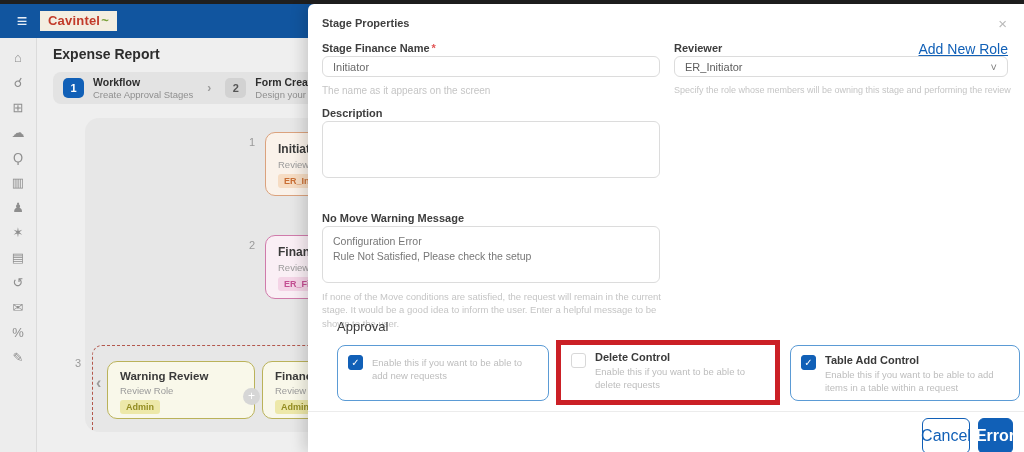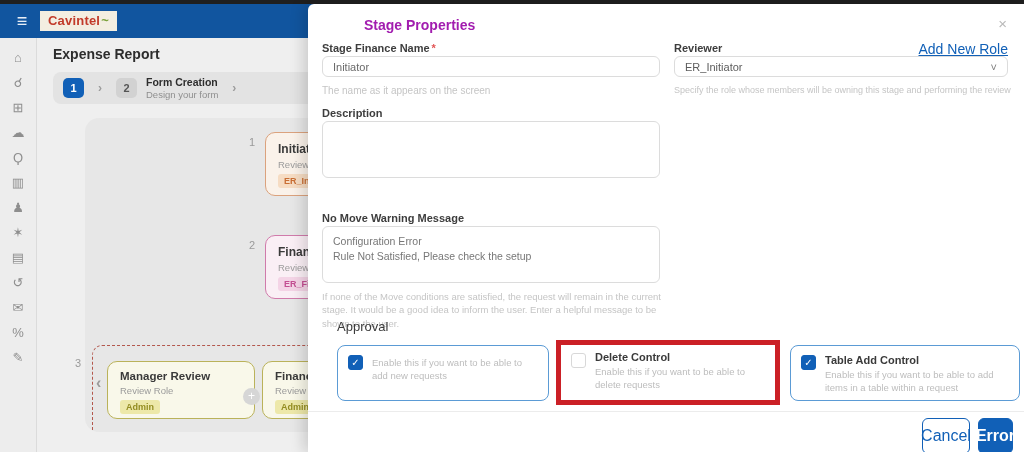--- a/index.html
+++ b/index.html
@@ -41,21 +41,21 @@
   .stage-pink .sc-badge { background:#f4d4e6; color:#c44e92; }
   .stage-olive { border:1.5px solid #bab25a; background:#f9f8ea; }
   .stage-olive .sc-badge { background:#ede8a9; color:#948d22; }
   .group-dashed { position:absolute; left:7px; top:227px; width:925px; height:100px; border:1.5px dashed #b3584e; border-radius:10px; }
   .nav-chevron { position:absolute; left:96px; top:374px; font-size:16px; font-weight:bold; color:#9a9a9a; cursor:pointer; }
   .num3 { position:absolute; left:75px; top:357px; font-size:11px; color:#9a9a9a; }
   .connector { position:absolute; left:158px; top:270px; width:17px; height:17px; border-radius:50%; background:#d6d6d6; color:#fff; font-size:12px; line-height:16px; text-align:center; cursor:pointer; }
 
   
   .panel { position:absolute; left:308px; top:4px; width:716px; height:448px; background:#ffffff; border-top-left-radius:6px; box-shadow:-5px 0 14px rgba(0,0,0,.15); }
-  .panel-title { position:absolute; left:14px; top:13px; font-size:14px; font-weight:bold; color:#a21caf;margin-left:42px; }
+  .panel-title { position:absolute; left:14px; top:13px; font-size:11px; font-weight:bold; color:#404040; }
   .panel-close { position:absolute; right:17px; top:11px; font-size:15px; color:#b9b9b9; cursor:pointer; }
   .fld-label { position:absolute; font-size:11px; font-weight:bold; color:#3d3d3d; }
   .req { color:#e25555; margin-left:2px; }
   .helper { position:absolute; font-size:9.5px; color:#c5c5c5; line-height:1.4; }
   .tx-input { position:absolute; border:1px solid #dcdcdc; border-radius:6px; background:#fff; font-family:"Liberation Sans",sans-serif; font-size:11px; color:#6a6a6a; padding:0 10px; outline:none; }
   .tx-area { position:absolute; border:1px solid #dcdcdc; border-radius:6px; background:#fff; font-family:"Liberation Sans",sans-serif; font-size:10.5px; color:#777; padding:7px 10px; line-height:1.45; resize:none; outline:none; }
   .select { position:absolute; border:1px solid #dcdcdc; border-radius:6px; background:#fff; font-size:11px; color:#5c5c5c; padding:0 10px; display:flex; align-items:center; justify-content:space-between; cursor:pointer; }
   .select .chev { color:#7d7d7d; font-size:11px; }
   .link { position:absolute; font-size:14px; font-weight:normal; color:#1160b7; text-decoration:underline; cursor:pointer; }
 
@@ -100,20 +100,24 @@
     <div class="icn">✉</div>
     <div class="icn">%</div>
     <div class="icn">✎</div>
   </div>
 
   <div class="page-title">Expense Report</div>
 
   <div class="stepper">
     <div class="step">
       <div class="step-num active">1</div>
+      <div>
+        <div class="step-title">Workflow</div>
+        <div class="step-sub">Create Approval Stages</div>
+      </div>
     </div>
     <div class="step-chev">›</div>
     <div class="step">
       <div class="step-num idle">2</div>
       <div>
         <div class="step-title">Form Creation</div>
         <div class="step-sub">Design your form</div>
       </div>
     </div>
     <div class="step-chev">›</div>
@@ -129,21 +133,21 @@
 
     <div class="stage-num" style="left:164px; top:121px;">2</div>
     <div class="stage-card stage-pink" style="left:180px; top:117px; width:132px; height:64px;">
       <div class="sc-title">Finance Review</div>
       <div class="sc-role">Review Role</div>
       <div class="sc-badge">ER_Finance</div>
     </div>
 
     <div class="group-dashed"></div>
     <div class="stage-card stage-olive" style="left:22px; top:243px; width:148px; height:58px; padding:8px 12px;">
-      <div class="sc-title" style="font-size:11.5px;">Manager Review</div>
+      <div class="sc-title" style="font-size:11.5px;">Warning Review</div>
       <div class="sc-role">Review Role</div>
       <div class="sc-badge">Admin</div>
     </div>
     <div class="connector">+</div>
     <div class="stage-card stage-olive" style="left:177px; top:243px; width:145px; height:58px; padding:8px 12px;">
       <div class="sc-title" style="font-size:11.5px;">Finance Review</div>
       <div class="sc-role">Review Role</div>
       <div class="sc-badge">Admin</div>
     </div>
   </div>

